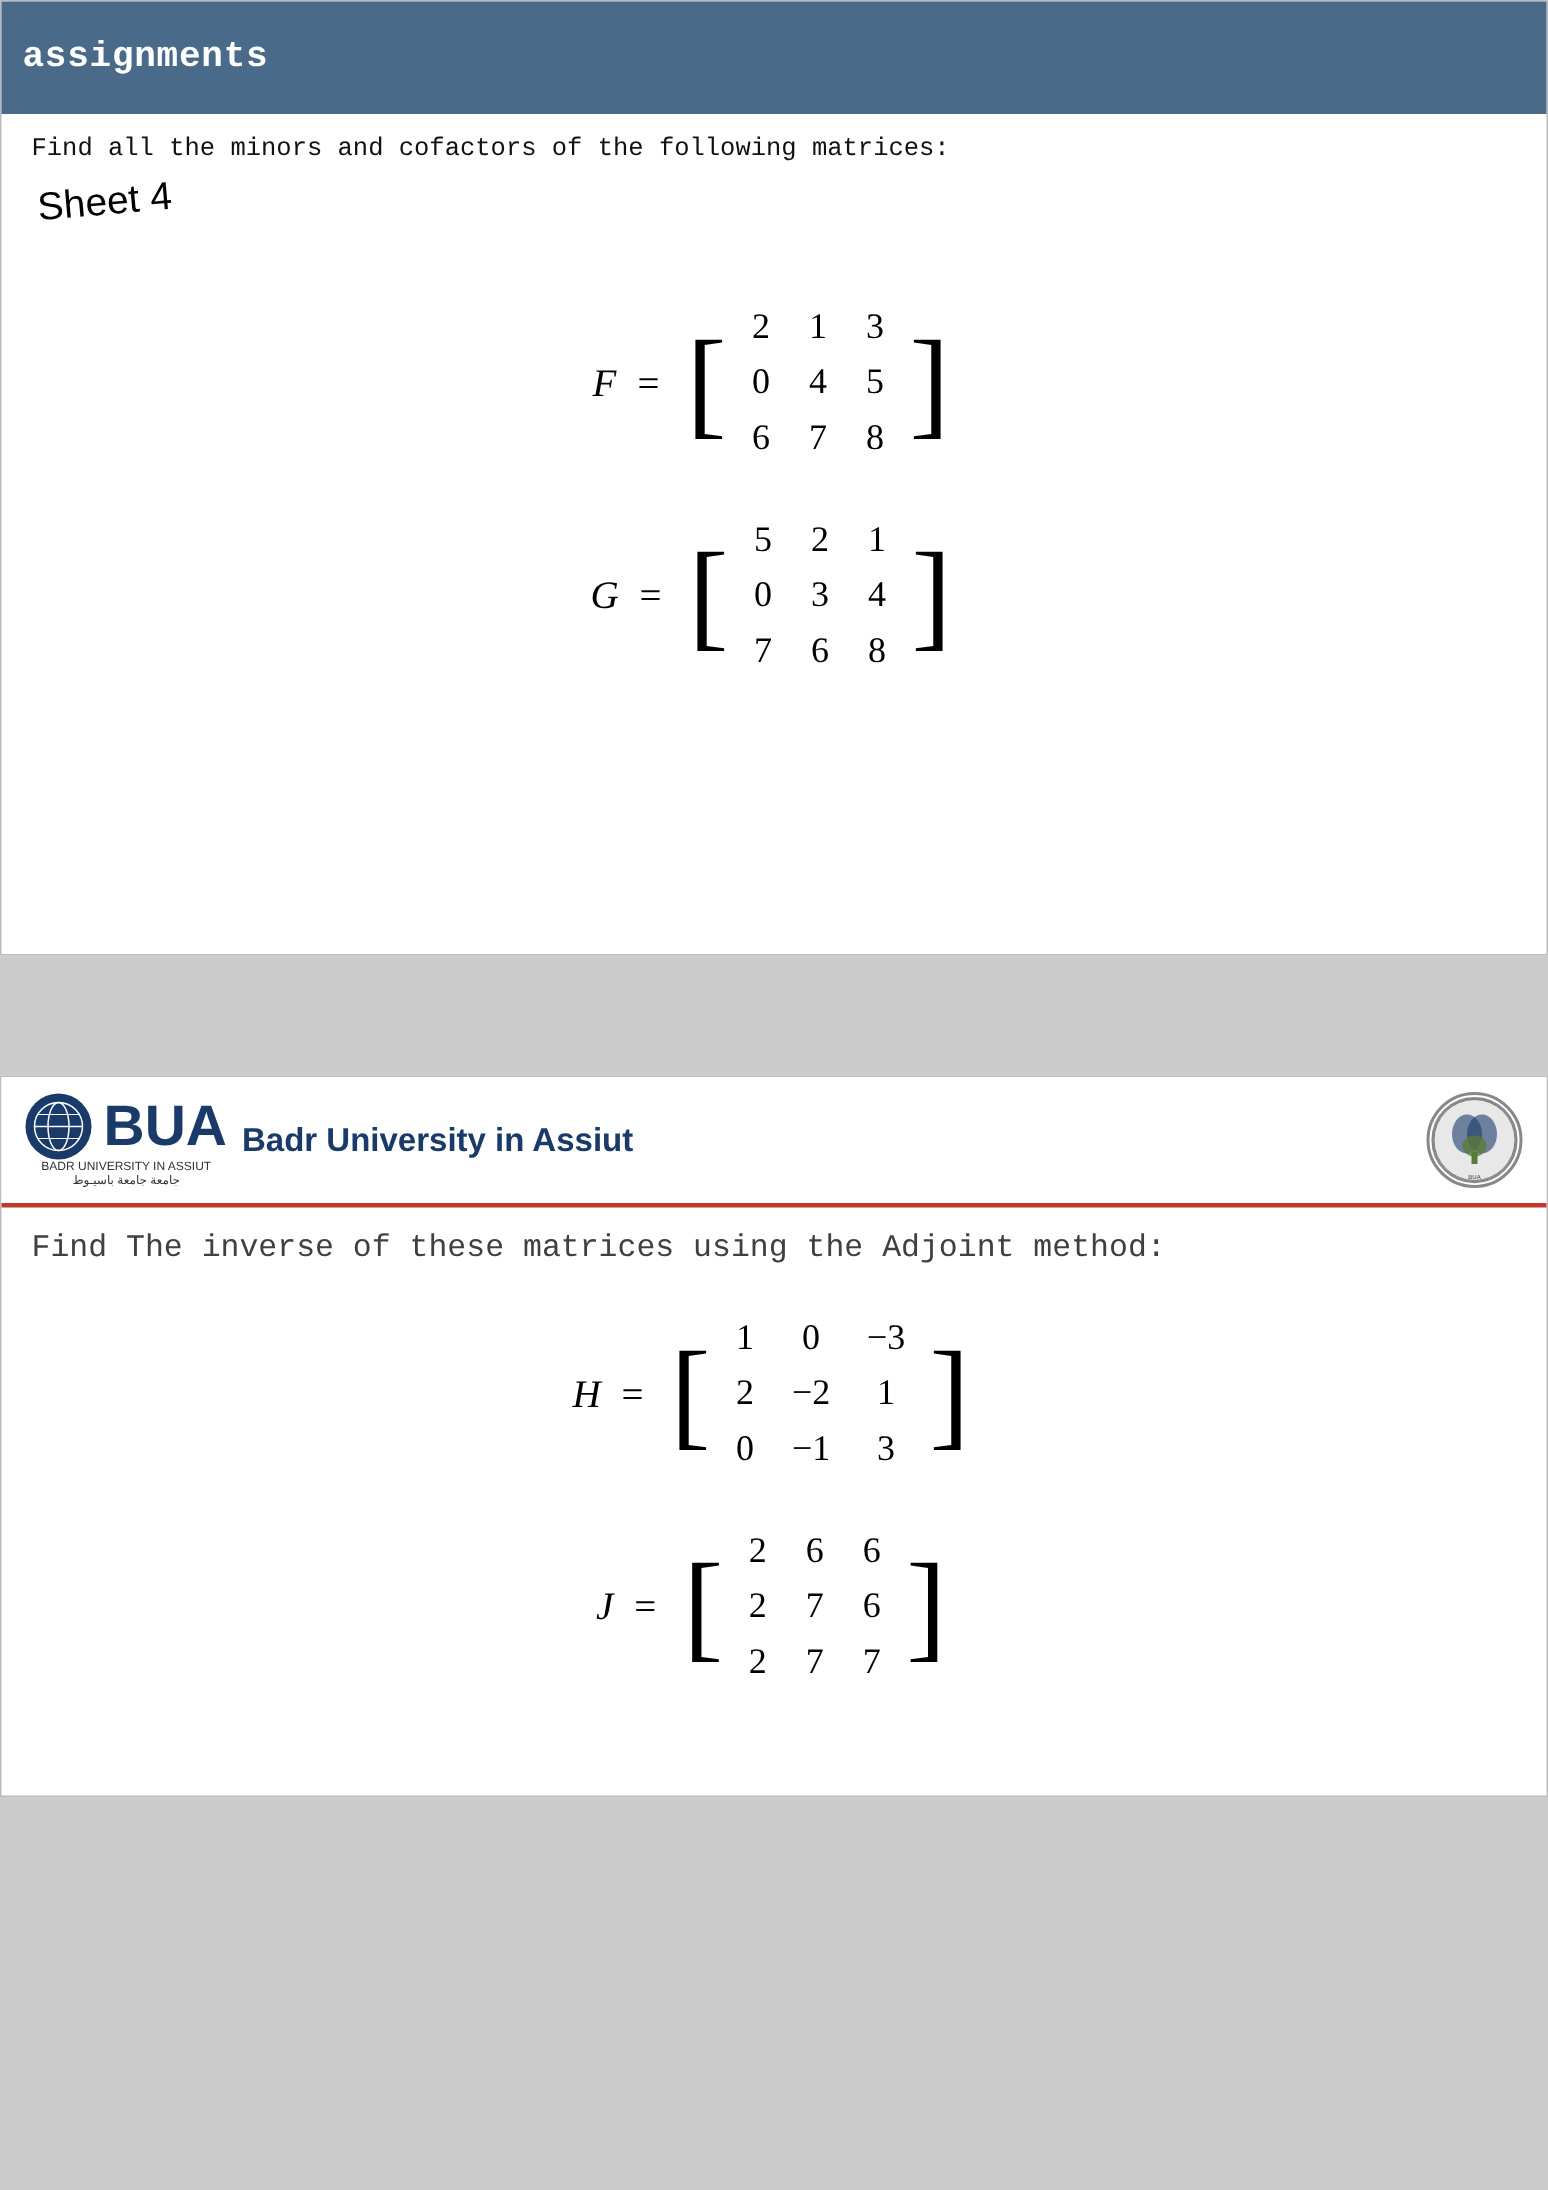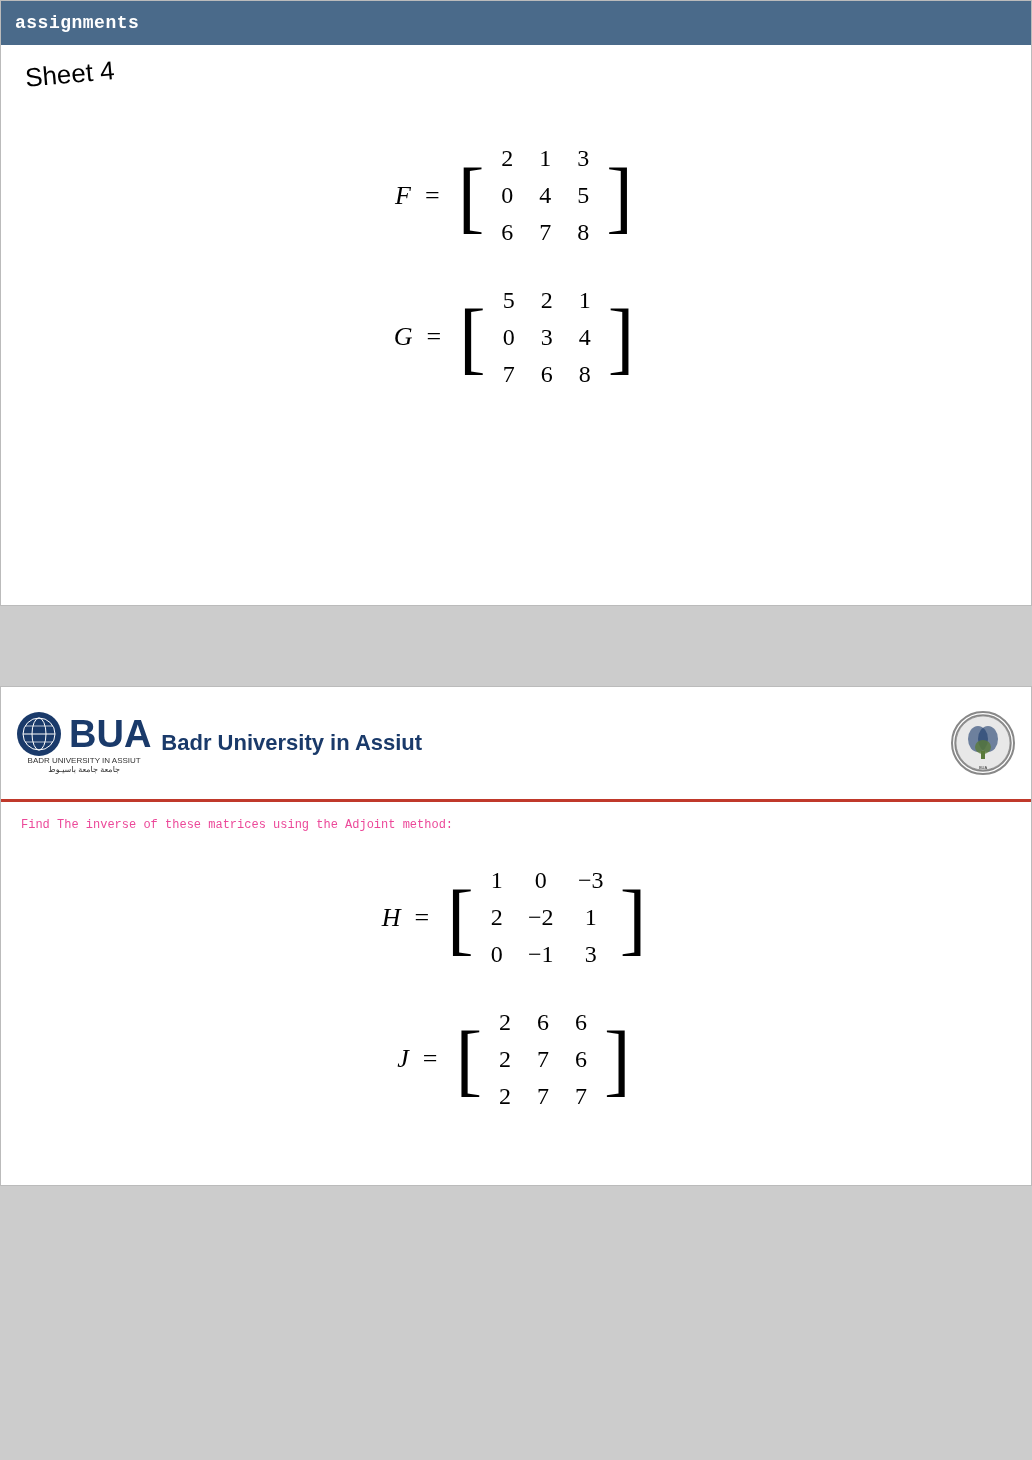--- a/index.html
+++ b/index.html
@@ -12,23 +12,23 @@
     
     .section1 {
       background: #fff;
       border: 1px solid #bbb;
       margin: 0;
       padding: 0;
     }
     .section1-header {
       background: #4a6a8a;
       color: #fff;
-      font-size: 18px;
+      font-size: 24px;
       font-weight: bold;
-      padding: 12px 14px;
+      padding: 24px 14px;
       letter-spacing: 0.5px;
     }
     .section1-body {
       padding: 14px 20px 40px 20px;
       min-height: 560px;
     }
     .instruction {
       font-size: 17px;
       color: #111;
       margin-bottom: 10px;
@@ -98,21 +98,21 @@
     }
 
     
     .section2 {
       background: #fff;
       border: 1px solid #bbb;
     }
     .bua-header {
       display: flex;
       align-items: center;
-      padding: 24px 16px;
+      padding: 10px 16px;
       border-bottom: 3px solid #c0392b;
       background: #fff;
     }
     .bua-logo-text {
       font-size: 38px;
       font-weight: 900;
       color: #1a3a6a;
       font-family: Arial, sans-serif;
       margin-left: 8px;
     }
@@ -150,22 +150,22 @@
       display: flex;
       align-items: center;
       justify-content: center;
       overflow: hidden;
       margin-left: auto;
     }
     .section2-body {
       padding: 16px 20px 40px 20px;
     }
     .section2-instruction {
-      font-size: 12px;
-      color: #ec4899;
+      font-size: 21px;
+      color: #404040;
       margin-bottom: 4px;
       font-family: 'Courier New', Courier, monospace;
     }
 
     .bua-logo-group {
       display: flex;
       flex-direction: column;
       align-items: center;
     }
     .bua-logo-abbr {
@@ -174,20 +174,21 @@
     }
   </style>
 </head>
 <body>
 
 <div class="section1">
   <div class="section1-header">
     <span>assignments</span>
   </div>
   <div class="section1-body">
+    <div class="instruction">Find all the minors and cofactors of the following matrices:</div>
     <div class="handwritten">Sheet 4</div>
 
     
     <div class="matrix-block">
       <span class="matrix-label">F</span>
       <span class="matrix-eq">=</span>
       <div class="matrix-wrapper">
         <span class="matrix-bracket-left">[</span>
         <div class="matrix-cols">
           <div class="matrix-row">

